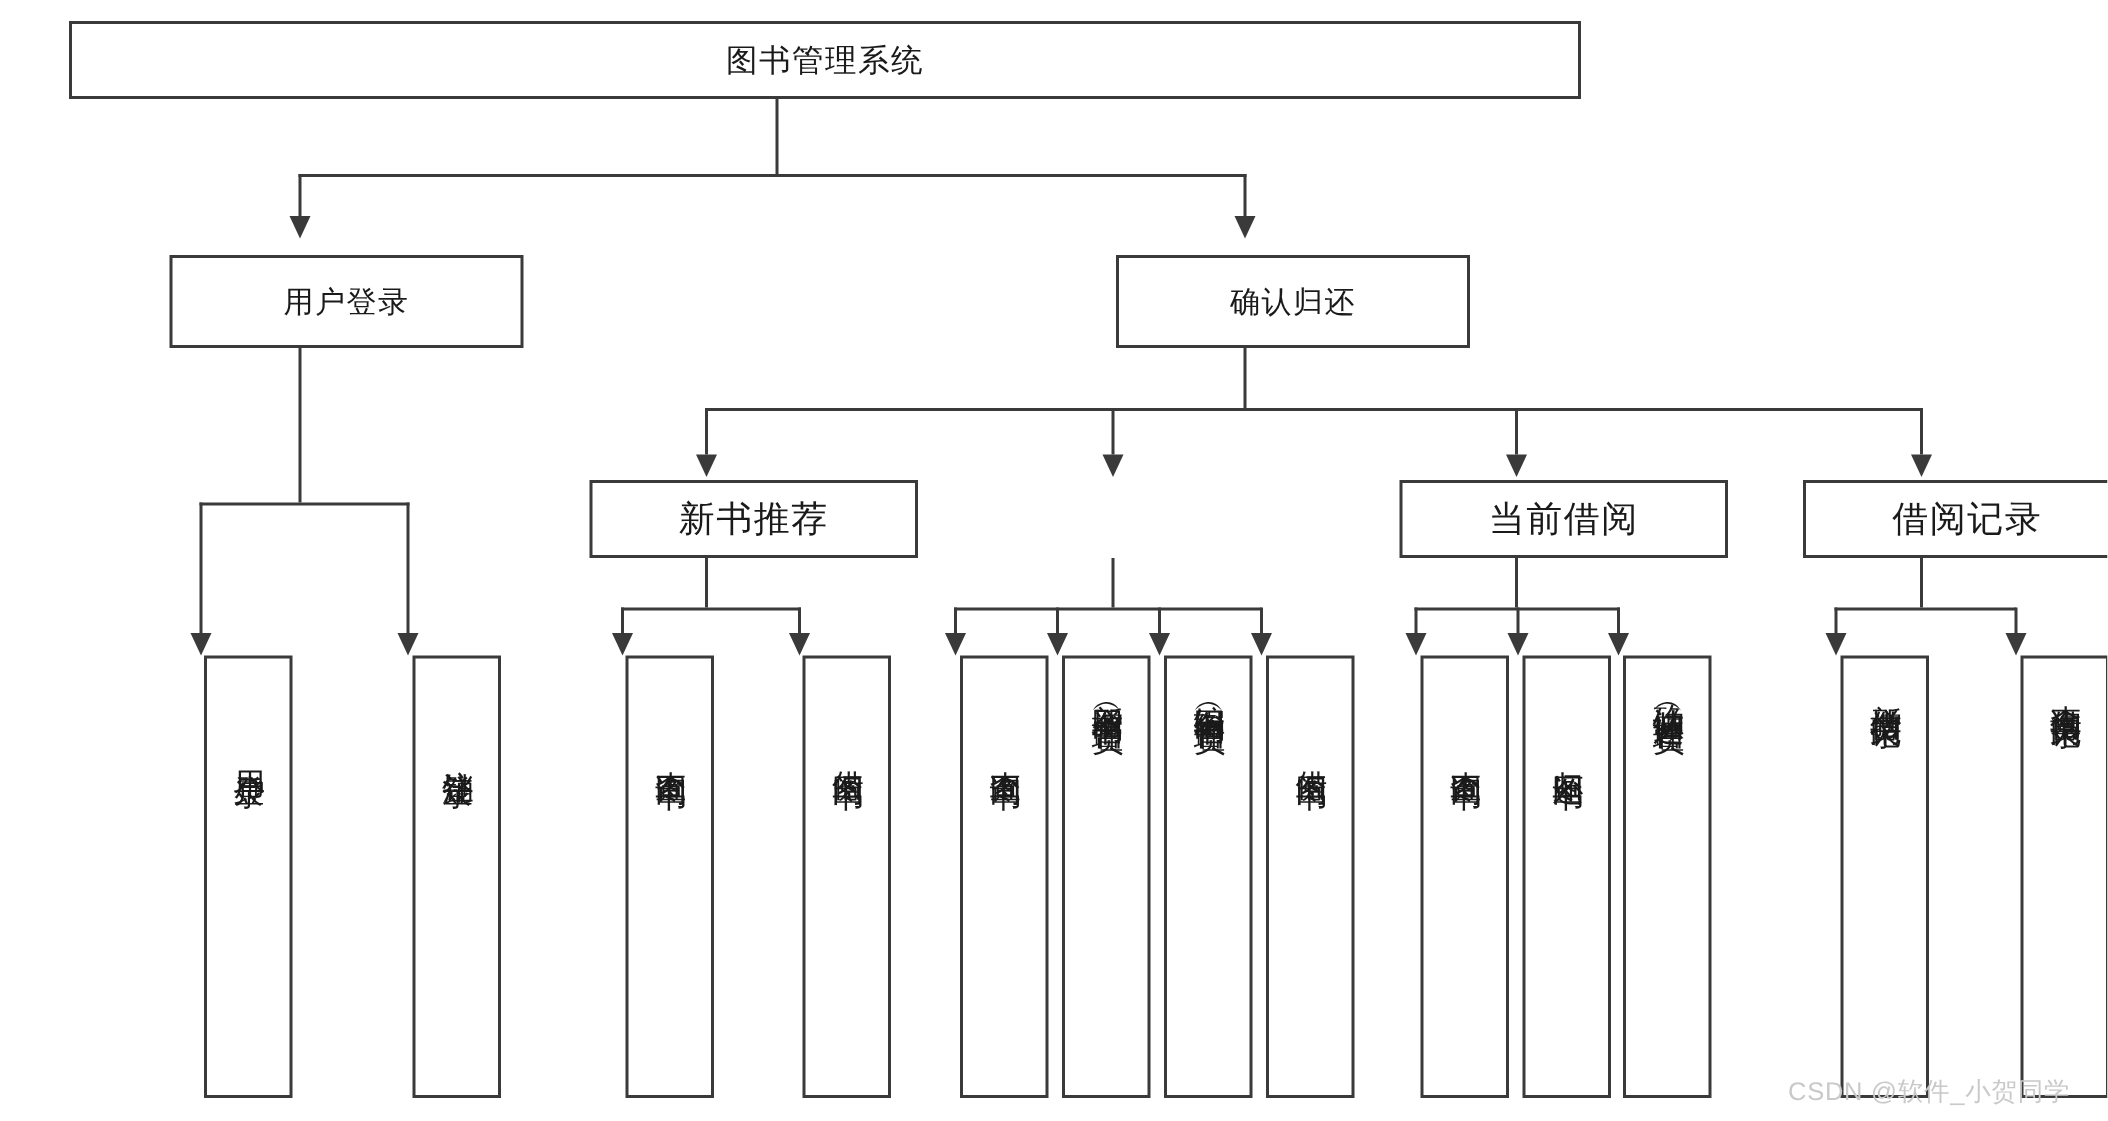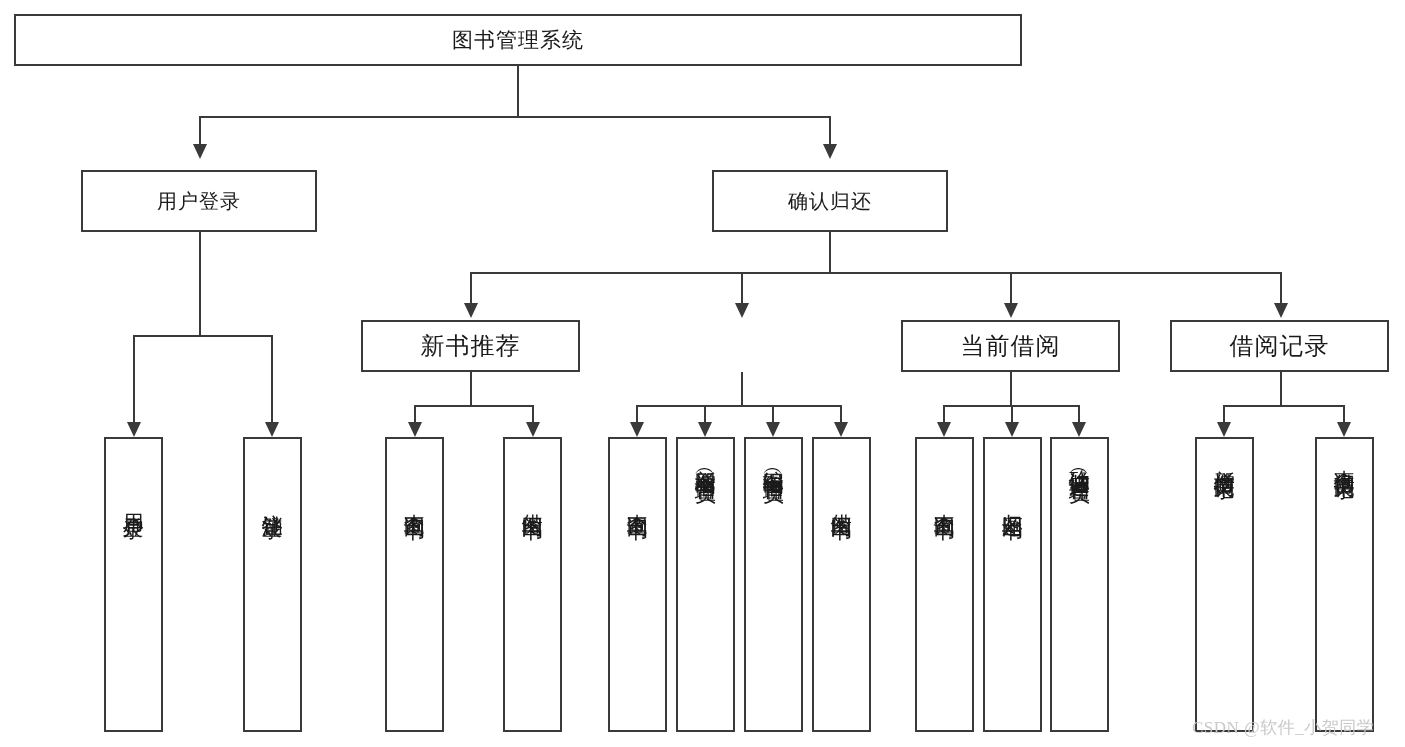--- a/index.html
+++ b/index.html
@@ -19,20 +19,21 @@
   }
   .node {
     position: absolute;
     box-sizing: border-box;
     border: 2px solid #3a3a3a;
     background: #ffffff;
     display: flex;
     align-items: center;
     justify-content: center;
     color: #1a1a1a;
+    margin-left: 32px;
   }
   .node-title {
     font-size: 21px;
     letter-spacing: 1px;
   }
   .node-l2 {
     font-size: 20px;
     letter-spacing: 1px;
   }
   .node-l3 {
@@ -68,21 +69,20 @@
     border-left: 7px solid transparent;
     border-right: 7px solid transparent;
     border-top: 15px solid #3a3a3a;
   }
   .watermark {
     position: absolute;
     color: #c9c9c9;
     font-size: 17px;
     letter-spacing: 0.5px;
     white-space: nowrap;
-    font-family: Liberation Serif, serif;
   }
 </style>
 </head>
 <body>
 
 <div id="canvas">
 
   <div class="node node-title" style="left:14px; top:14px; width:1008px; height:52px;">
     <span>图书管理系统</span>
   </div>

